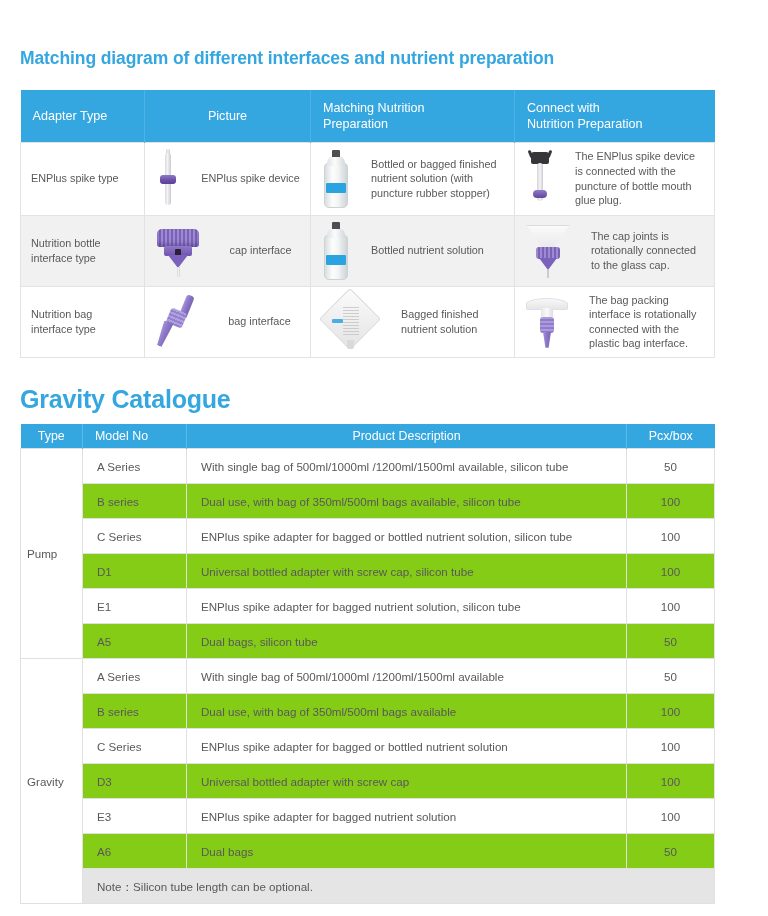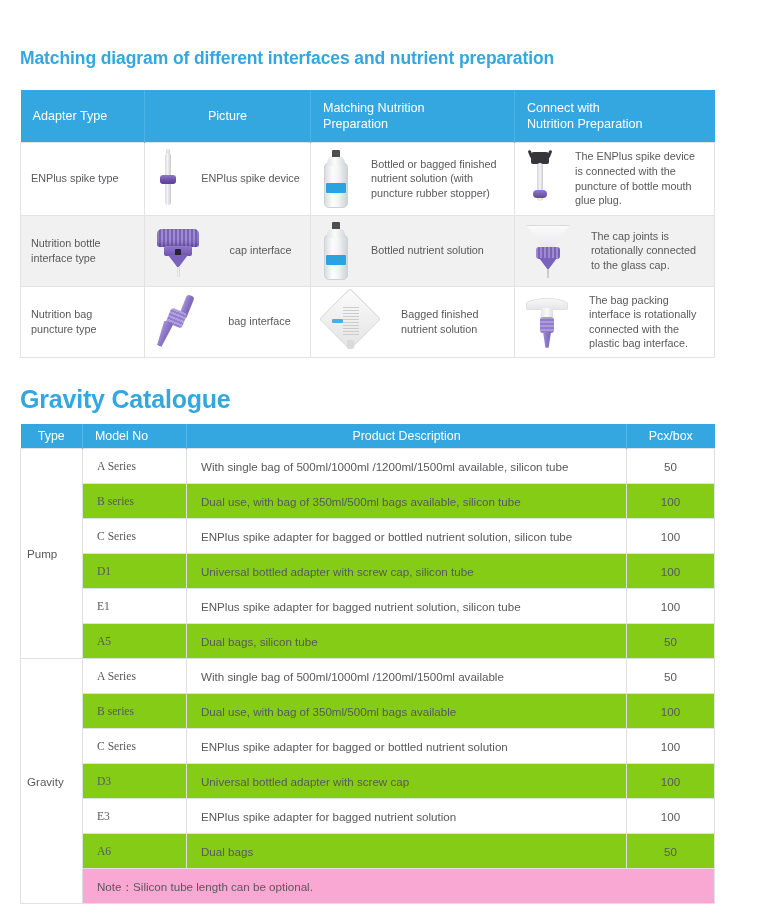--- a/index.html
+++ b/index.html
@@ -90,25 +90,25 @@
   .t2 td {
     border: 1px solid #e0e0e0;
     font-size: 11.6px;
     color: #58595b;
     height: 35px;
     vertical-align: middle;
     padding: 4px 10px;
     line-height: 1.3;
   }
   .t2 td.type-cell   { text-align: left;  padding-left: 6px; background: #ffffff; }
-  .t2 td.model-cell  { text-align: left;  padding-left: 14px; font-family: Liberation Serif, serif; }
+  .t2 td.model-cell  { text-align: left;  padding-left: 14px; }
   .t2 td.desc-cell   { text-align: left;  padding-left: 14px; margin-top: 20px; }
   .t2 td.qty-cell    { text-align: center; margin-top: 16px; }
   .t2 tr.alt td      { background: #84cc16; }
-  .t2 td.note-cell   { text-align: left; padding-left: 14px; background: #f9a8d4; }
+  .t2 td.note-cell   { text-align: left; padding-left: 14px; background: #e5e5e5; }
 
   
   .gfx { display: inline-block; position: relative; }
 
   
   .spike-dev { width: 26px; height: 60px; }
   .spike-dev .tube {
     position: absolute; left: 10px; top: 4px; width: 6px; height: 52px;
     background: linear-gradient(90deg,#d8d8dc 0%,#f4f4f6 40%,#c9c9cf 100%);
     border-radius: 3px;
@@ -372,21 +372,21 @@
                 <span class="cap"></span>
                 <span class="cone"></span>
                 <span class="needle"></span>
             </span>
             <span class="txt">The cap joints is rotationally connected to the glass cap.</span>
           </div>
         </td>
       </tr>
 
       <tr>
-        <td>Nutrition bag puncture type</td>
+        <td>Nutrition bag interface type</td>
         <td class="pic-cell">
           <div class="cell-flex">
             <span class="gfx bag-if">
               <span class="stalk"></span>
                 <span class="body"></span>
                 <span class="tail"></span>
             </span>
             <span class="txt">bag interface</span>
           </div>
         </td>

